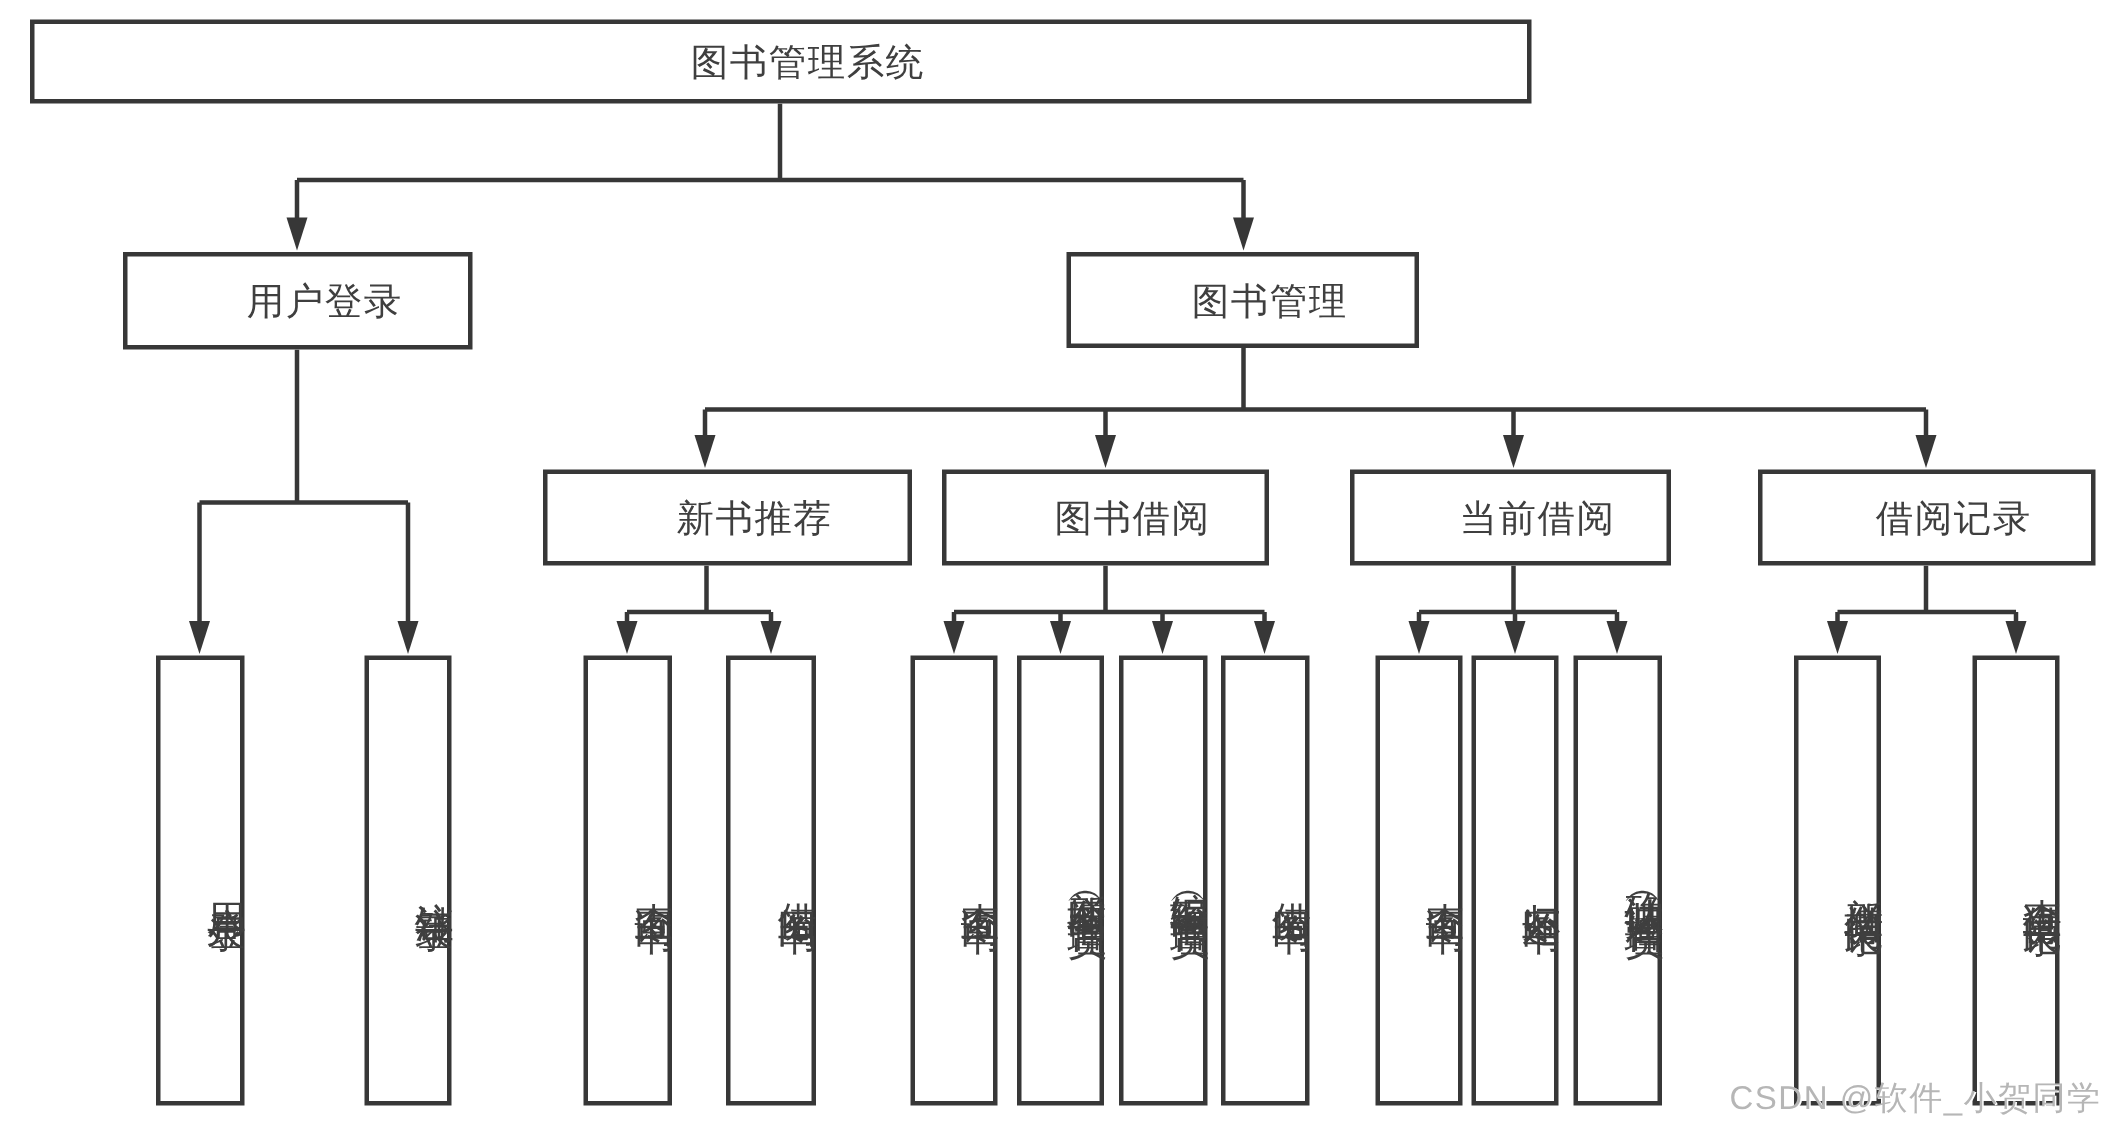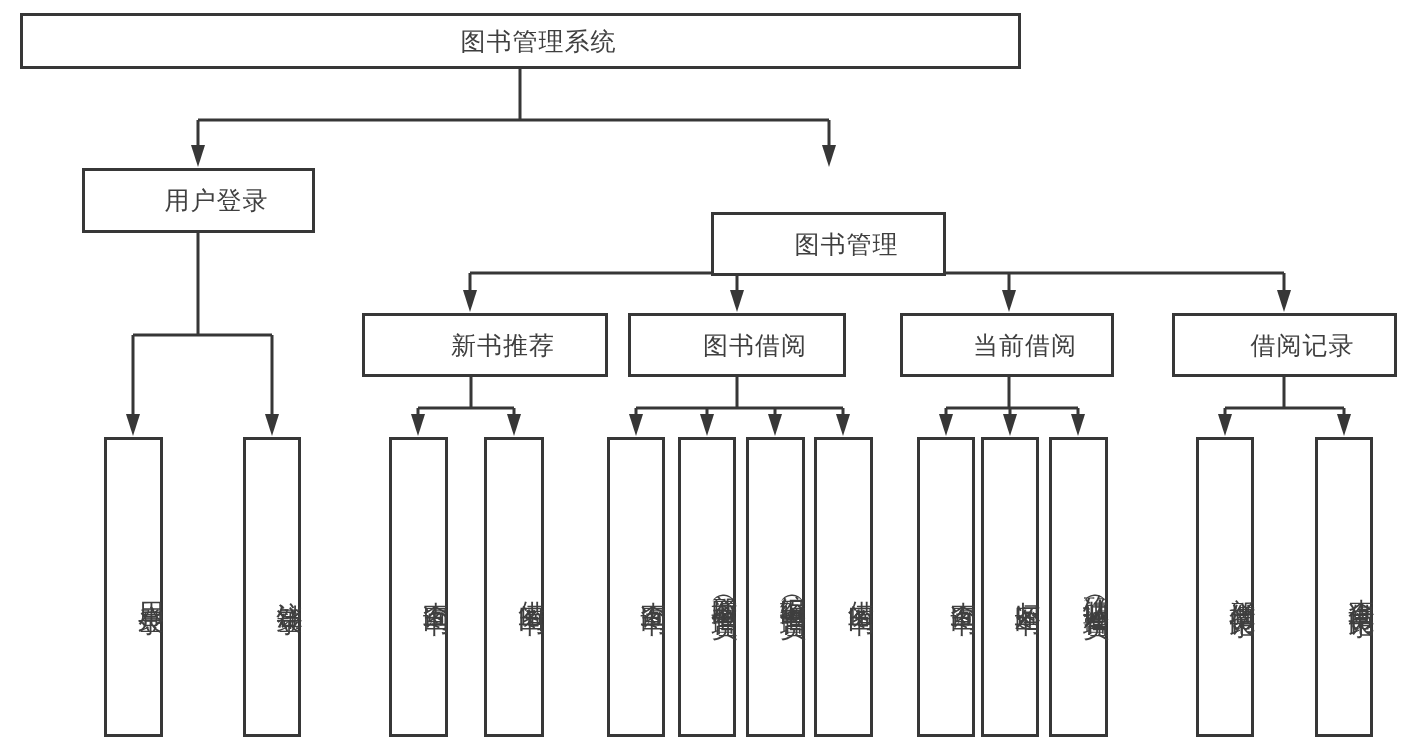--- a/index.html
+++ b/index.html
@@ -90,21 +90,21 @@
     </g>
   </svg>
 
   <div class="box hlabel" style="left:20px;top:13px;width:1001px;height:56px;">
     <span>图书管理系统</span>
   </div>
 
   <div class="box hlabel" style="left:82px;top:168px;width:233px;height:65px;">
     <span>用户登录</span>
   </div>
-  <div class="box hlabel" style="left:711px;top:168px;width:235px;height:64px;margin-top:44px;">
+  <div class="box hlabel" style="left:711px;top:168px;width:235px;height:64px;">
     <span>图书管理</span>
   </div>
 
   <div class="box hlabel" style="left:362px;top:313px;width:246px;height:64px;">
     <span>新书推荐</span>
   </div>
   <div class="box hlabel" style="left:628px;top:313px;width:218px;height:64px;">
     <span>图书借阅</span>
   </div>
   <div class="box hlabel" style="left:900px;top:313px;width:214px;height:64px;">
@@ -151,14 +151,15 @@
     <span>确认归还（管理员）</span>
   </div>
 
   <div class="box leaf" style="left:1196px;top:437px;width:58px;height:300px;">
     <span>新增借阅记录</span>
   </div>
   <div class="box leaf" style="left:1315px;top:437px;width:58px;height:300px;">
     <span>查询借阅记录</span>
   </div>
 
+  <div class="watermark">CSDN @软件_小贺同学</div>
 
 </div>
 
 </body></html>

